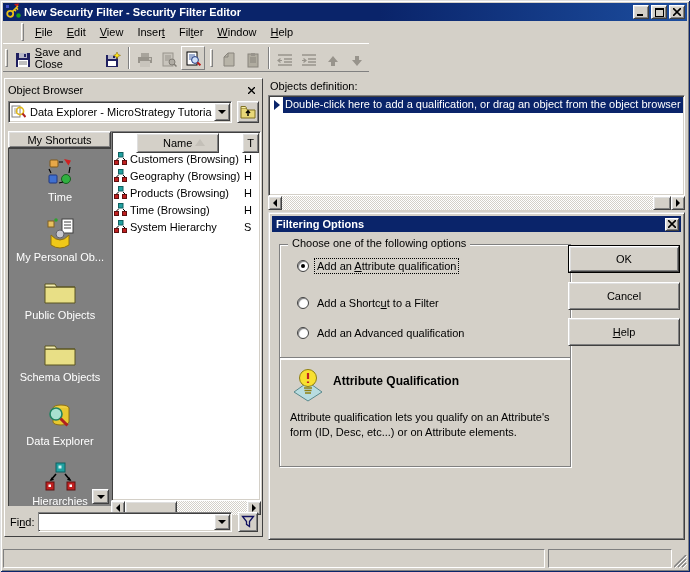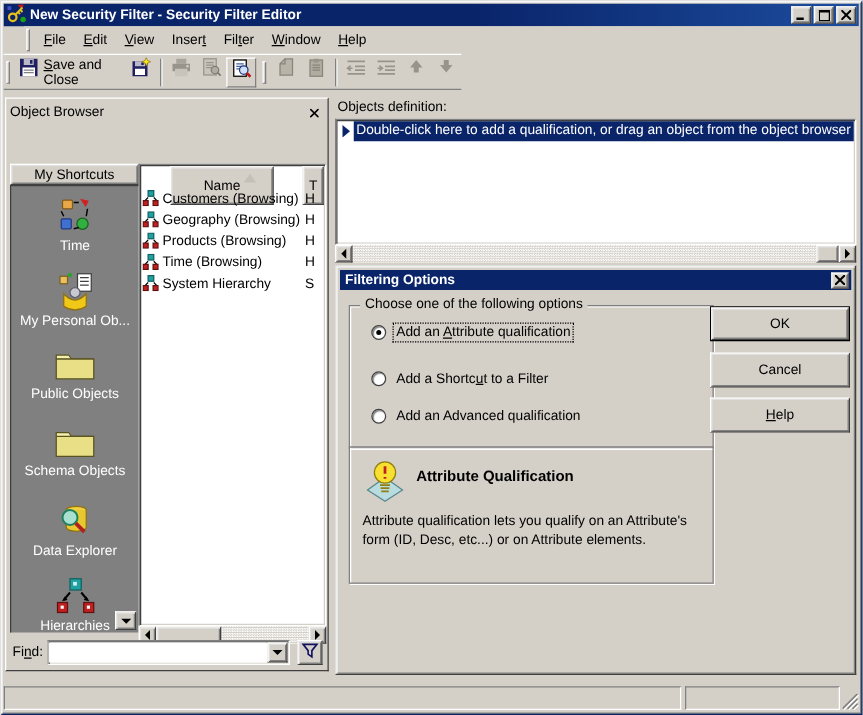--- a/index.html
+++ b/index.html
@@ -18,21 +18,21 @@
     background:linear-gradient(90deg,#0a246a 0%, #0a246a 55%, #1c4d9e 100%);
     display:flex; align-items:center; padding:0 2px; }
   .titlebar .ttl { color:#fff; font-weight:bold; margin-left:3px; flex:1; white-space:nowrap; overflow:hidden; }
   .winbtn { width:16px; height:14px; margin-left:2px; }
   .menubar { position:absolute; left:3px; top:21px; right:3px; height:22px; display:flex; align-items:center; background:#d4d0c8;margin-left:16px; }
   .grip { width:3px; height:18px; border-left:1px solid #fff; border-top:1px solid #fff; border-right:1px solid #808080; border-bottom:1px solid #808080; margin:0 4px 0 2px; }
   .menuitem { padding:3px 7px; }
   .accel { text-decoration:underline; }
   .toolband { position:absolute; left:3px; top:43px; width:366px; height:29px; background:#d4d0c8;
     border-top:1px solid #fff; border-bottom:1px solid #808080; display:flex; align-items:center; }
-  .tbtn { height:24px; min-width:24px; display:flex; align-items:flex-start; justify-content:center; padding:0 3px; }
+  .tbtn { height:24px; min-width:24px; display:flex; align-items:flex-end; justify-content:center; padding:0 3px; }
   .tbtn.raised { border:1px solid; border-color:#fff #808080 #808080 #fff; }
   .tsep { width:2px; height:22px; border-left:1px solid #808080; border-right:1px solid #fff; margin:0 3px; }
   
   .obpanel { position:absolute; left:4px; top:78px; width:259px; height:459px; background:#d4d0c8; }
   .obhead { position:absolute; left:3px; top:3px; right:3px; height:16px; display:flex; align-items:center; }
   .obhead span { flex:1; }
   .combo { display:flex; align-items:center; background:#fff; height:22px; }
   .combo .ctext { flex:1; white-space:nowrap; overflow:hidden; padding-left:2px; }
   .combo .drop { width:16px; height:18px; margin:1px; }
   .arrow-down { width:0; height:0; border-left:4px solid transparent; border-right:4px solid transparent; border-top:4px solid #000; }
@@ -41,21 +41,21 @@
   .shortcutbar { position:absolute; left:3px; top:52px; width:103px; height:375px; }
   .shortcuthead { height:17px; }
   .shortcutbody { position:absolute; left:0; top:17px; right:0; bottom:0; background:#808080; overflow:hidden;
     border-left:1px solid #404040; border-top:1px solid #404040; }
   .scitem { position:absolute; left:0; width:100%; text-align:center; color:#fff; }
   .scitem svg { display:block; margin:0 auto; }
   .scitem .sclabel { display:block; margin-top:2px; white-space:nowrap; }
   .scroll-down-btn { position:absolute; right:2px; bottom:2px; width:17px; height:15px; }
   .listbox { position:absolute; left:106px; top:52px; width:150px; height:370px; background:#fff; }
   .listhead { position:absolute; left:1px; top:1px; right:1px; height:17px; display:flex; }
-  .colhdr { height:31px; display:flex; align-items:center; padding:0 4px; position:relative;margin-left:23px; }
+  .colhdr { height:20px; display:flex; align-items:center; padding:0 4px; position:relative;margin-left:23px; }
   .listrows { position:absolute; left:1px; top:18px; right:1px; bottom:1px; overflow:hidden; }
   .lrow { height:17px; display:flex; align-items:center; white-space:nowrap; }
   .lrow svg { margin:0 3px 0 1px; flex:none; }
   .lrow .rtype { position:absolute; left:131px; }
   .hscroll { position:absolute; height:14px; display:flex; align-items:center;
     background:#efede8; background-image:repeating-conic-gradient(#ffffff 0% 25%, #d4d0c8 0% 50%); background-size:2px 2px; }
   .hs-arrow { width:14px; height:14px; flex:none; }
   .hs-thumb { height:14px; flex:none; }
   .findrow { position:absolute; left:3px; bottom:3px; right:3px; height:22px; display:flex; align-items:center; }
   .findinput { flex:1; height:20px; display:flex; align-items:center; background:#fff; margin:0 6px 0 4px; }
@@ -251,20 +251,43 @@
 
   <div class="obpanel raisedpane">
     <div class="obhead">
       <span>Object Browser</span>
       <div class="flat-x">
         <svg width="7" height="7" viewBox="0 0 7 7">
             <path d="M0 0 L7 7 M7 0 L0 7" stroke="#000" stroke-width="1.3"></path>
           </svg>
       </div>
     </div>
+    <div style="position:absolute; left:3px; top:22px; right:3px; height:22px; display:flex; align-items:center;">
+      <div class="combo sunk" style="flex:1;">
+        <span style="margin:0 2px;">
+          <svg width="15" height="15" viewBox="0 0 15 15">
+              <rect x="1" y="2" width="8" height="11" fill="#fff" stroke="#808080"></rect>
+              <path d="M3 5 h4 M3 7 h4 M3 9 h3" stroke="#a0a0a0"></path>
+              <circle cx="9" cy="7" r="3.6" fill="none" stroke="#e0b818" stroke-width="1.6"></circle>
+              <path d="M11.5 9.5 l3 3.5" stroke="#b02020" stroke-width="2"></path>
+            </svg>
+        </span>
+        <span class="ctext">Data Explorer - MicroStrategy Tutoria</span>
+        <div class="push drop">
+            <span class="arrow-down"></span>
+          </div>
+      </div>
+      <div class="push" style="width:22px; height:22px; margin-left:5px;">
+        <svg width="16" height="14" viewBox="0 0 16 14">
+            <path d="M1 3 h5 l1.5 2 H15 v8 H1 z" fill="#e8d878" stroke="#807020"></path>
+            <path d="M1 3 v-1.5 h4.5 l1 1.5" fill="#f8f0a8" stroke="#807020"></path>
+            <path d="M8 11 V6.5 M6 8 L8 5.8 L10 8" stroke="#000" stroke-width="1.4" fill="none"></path>
+          </svg>
+      </div>
+    </div>
 
     <div class="shortcutbar">
       <div class="push shortcuthead">
         <span>My Shortcuts</span>
       </div>
       <div class="shortcutbody">
         <div class="scitem" style="top:8px;">
           <svg width="34" height="32" viewBox="0 0 34 32">
             <rect x="7" y="3" width="8" height="7" rx="1" fill="#e8a848" stroke="#805818"></rect>
             <path d="M21 2 l7 1.5 l-2.5 5 z" fill="#d02020"></path>

